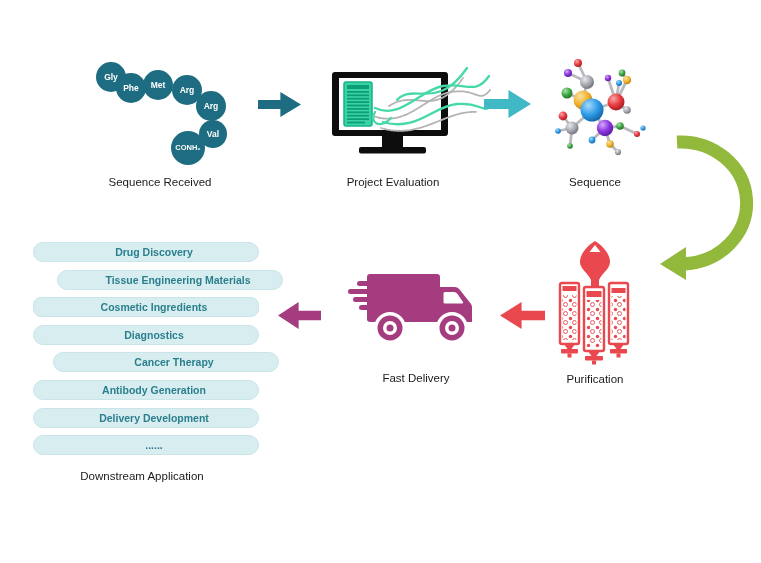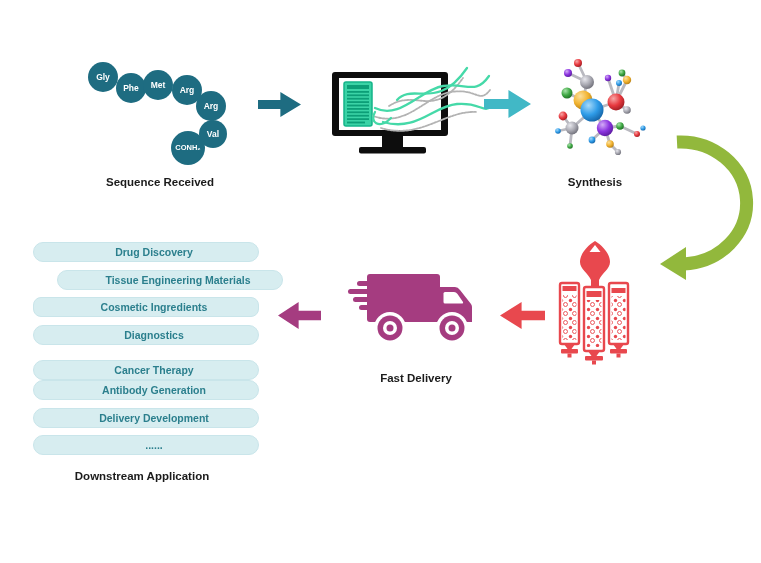--- a/index.html
+++ b/index.html
@@ -2,38 +2,38 @@
 <html><head>
 <meta charset="utf-8">
 <style>
   html,body{margin:0;padding:0;background:#fff;}
   .canvas{position:relative;width:761px;height:563px;background:#fff;
           font-family:"Liberation Sans",sans-serif;overflow:hidden;}
   .residue{position:absolute;border-radius:50%;background:#1e6c81;color:#fff;
            font-weight:bold;display:flex;align-items:center;justify-content:center;
            font-size:8.5px;line-height:1;}
   .stage-label{position:absolute;width:200px;text-align:center;font-size:11.5px;
-           font-weight:bold;color:#1b1b1b;}
+           font-weight:normal;color:#1b1b1b;}
   .stage-label .l2{display:block;}
   .pill{position:absolute;left:33px;width:226px;height:20px;border-radius:10px;
            background:#d7edf0;border:1px solid #c9e5ea;box-sizing:border-box;
            color:#2b7f8d;font-size:10.5px;font-weight:bold;text-align:center;
            line-height:18px;overflow:hidden;padding-left:16px;}
   .arrow{position:absolute;}
   .arrow-right{clip-path:polygon(0 32%,52% 32%,52% 0,100% 50%,52% 100%,52% 68%,0 68%);}
   .arrow-left{clip-path:polygon(100% 32%,48% 32%,48% 0,0 50%,48% 100%,48% 68%,100% 68%);}
   svg{position:absolute;overflow:visible;}
 </style>
 </head>
 <body>
 
 <div class="canvas">
 
   <div>
-    <span class="residue" style="left:88px;top:62px;width:30px;height:30px;">Gly</span>
+    <span class="residue" style="left:96px;top:62px;width:30px;height:30px;">Gly</span>
     <span class="residue" style="left:116px;top:73px;width:30px;height:30px;">Phe</span>
     <span class="residue" style="left:143px;top:70px;width:30px;height:30px;">Met</span>
     <span class="residue" style="left:172px;top:75px;width:30px;height:30px;">Arg</span>
     <span class="residue" style="left:196px;top:91px;width:30px;height:30px;">Arg</span>
     <span class="residue" style="left:199px;top:120px;width:28px;height:28px;text-align:center;">Val</span>
     <span class="residue" style="left:171px;top:131px;width:34px;height:34px;font-size:7.5px;">CONH₂</span>
   </div>
   <div class="stage-label" style="left:60px;top:176px;">Sequence Received</div>
 
   <div class="arrow arrow-right" style="left:258px;top:92px;width:43px;height:25px;background:#1e6c81;"></div>
@@ -60,20 +60,21 @@
       <path d="M 64 58 C 92 40, 108 72, 138 30"></path>
       <path d="M 56 80 C 96 92, 120 62, 152 64"></path>
     </g>
     <g fill="none" stroke="#45d9a8" stroke-width="2.3" stroke-linecap="round">
       <path d="M 50 60 C 75 72, 95 42, 118 38 S 150 48, 164 28"></path>
       <path d="M 58 74 C 92 84, 108 58, 132 56 S 158 66, 167 58"></path>
       <path d="M 72 52 C 88 34, 112 64, 142 20"></path>
       <path d="M 66 70 C 54 82, 44 74, 50 64"></path>
     </g>
   </svg>
+  <div class="stage-label" style="left:293px;top:176px;">Project Evaluation</div>
 
   <div class="arrow arrow-right" style="left:484px;top:90px;width:47px;height:28px;background:#41b8c6;"></div>
 
   <svg style="left:545px;top:48px;" width="110" height="115" viewBox="0 0 110 115">
     <defs>
       <radialGradient id="gBlue" cx="35%" cy="30%" r="75%">
           <stop offset="0%" stop-color="#a6d9f9"></stop>
           <stop offset="55%" stop-color="#2f9ce8"></stop>
           <stop offset="100%" stop-color="#1463a6"></stop>
         </radialGradient>
@@ -143,21 +144,21 @@
     <circle cx="13" cy="83" r="2.8" fill="url(#gBlue)"></circle>
     <circle cx="60" cy="80" r="8.2" fill="url(#gPurple)"></circle>
     <circle cx="75" cy="78" r="3.8" fill="url(#gGreen)"></circle>
     <circle cx="98" cy="80" r="2.6" fill="url(#gBlue)"></circle>
     <circle cx="92" cy="86" r="3" fill="url(#gRed)"></circle>
     <circle cx="25" cy="98" r="2.8" fill="url(#gGreen)"></circle>
     <circle cx="47" cy="92" r="3.4" fill="url(#gBlue)"></circle>
     <circle cx="65" cy="96" r="3.8" fill="url(#gYellow)"></circle>
     <circle cx="73" cy="104" r="3.1" fill="url(#gGray)"></circle>
   </svg>
-  <div class="stage-label" style="left:495px;top:176px;">Synthesis</div>
+  <div class="stage-label" style="left:495px;top:176px;">Sequence</div>
 
   <svg style="left:640px;top:128px;" width="121" height="155" viewBox="0 0 121 155">
     <path d="M 37 14 A 66 61 0 1 1 44 136" fill="none" stroke="#92b83c" stroke-width="13"></path>
     <polygon points="20,136 46,119 46,152" fill="#92b83c"></polygon>
   </svg>
 
   <svg style="left:550px;top:235px;" width="95" height="130" viewBox="0 0 95 130">
     <defs>
       <pattern id="bub" width="9" height="9" patternUnits="userSpaceOnUse">
         <circle cx="2.5" cy="2.5" r="1.7" fill="#e8484e"></circle>
@@ -185,20 +186,21 @@
     <rect x="42" y="125.5" width="4" height="4" fill="#e8484e"></rect>
 
     <rect x="59" y="48" width="19" height="61" rx="2" fill="#ffffff" stroke="#e8484e" stroke-width="2.4"></rect>
     <rect x="61.5" y="53" width="14" height="5" fill="#e8484e"></rect>
     <rect x="61.5" y="61" width="14" height="44" fill="url(#bub)"></rect>
     <path d="M63,109 L74,109 L70.5,114 L66.5,114 Z" fill="#e8484e"></path>
     <rect x="60" y="114" width="17" height="4.5" rx="1" fill="#e8484e"></rect>
     <rect x="66.5" y="118.5" width="4" height="4" fill="#e8484e"></rect>
   </svg>
   <div class="stage-label" style="left:495px;top:371px;line-height:17px;">
+    <span class="l2">Purification</span>
   </div>
 
   <div class="arrow arrow-left" style="left:500px;top:302px;width:45px;height:27px;background:#e8484e;"></div>
 
   <svg style="left:345px;top:265px;" width="135" height="82" viewBox="0 0 135 82">
     <g fill="#a53c80">
       <rect x="12" y="16" width="31" height="5" rx="2.5"></rect>
       <rect x="3" y="24" width="37" height="5" rx="2.5"></rect>
       <rect x="8" y="32" width="36" height="5" rx="2.5"></rect>
       <rect x="14" y="40" width="28" height="5" rx="2.5"></rect>
@@ -217,20 +219,20 @@
   </svg>
   <div class="stage-label" style="left:316px;top:372px;">Fast Delivery</div>
 
   <div class="arrow arrow-left" style="left:278px;top:302px;width:43px;height:27px;background:#a53c80;"></div>
 
   <div>
     <div class="pill" style="top:242px;">Drug Discovery</div>
     <div class="pill" style="top:270px;margin-left:24px;">Tissue Engineering Materials</div>
     <div class="pill" style="top:297px;border-radius:8px;">Cosmetic Ingredients</div>
     <div class="pill" style="top:325px;">Diagnostics</div>
-    <div class="pill" style="top:360px;">Cancer Therapy</div>
+    <div class="pill" style="top:352px;margin-left:20px;">Cancer Therapy</div>
     <div class="pill" style="top:380px;">Antibody Generation</div>
     <div class="pill" style="top:408px;">Delivery Development</div>
     <div class="pill" style="top:435px;">......</div>
   </div>
   <div class="stage-label" style="left:42px;top:470px;">Downstream Application</div>
 
 </div>
 
 </body></html>

